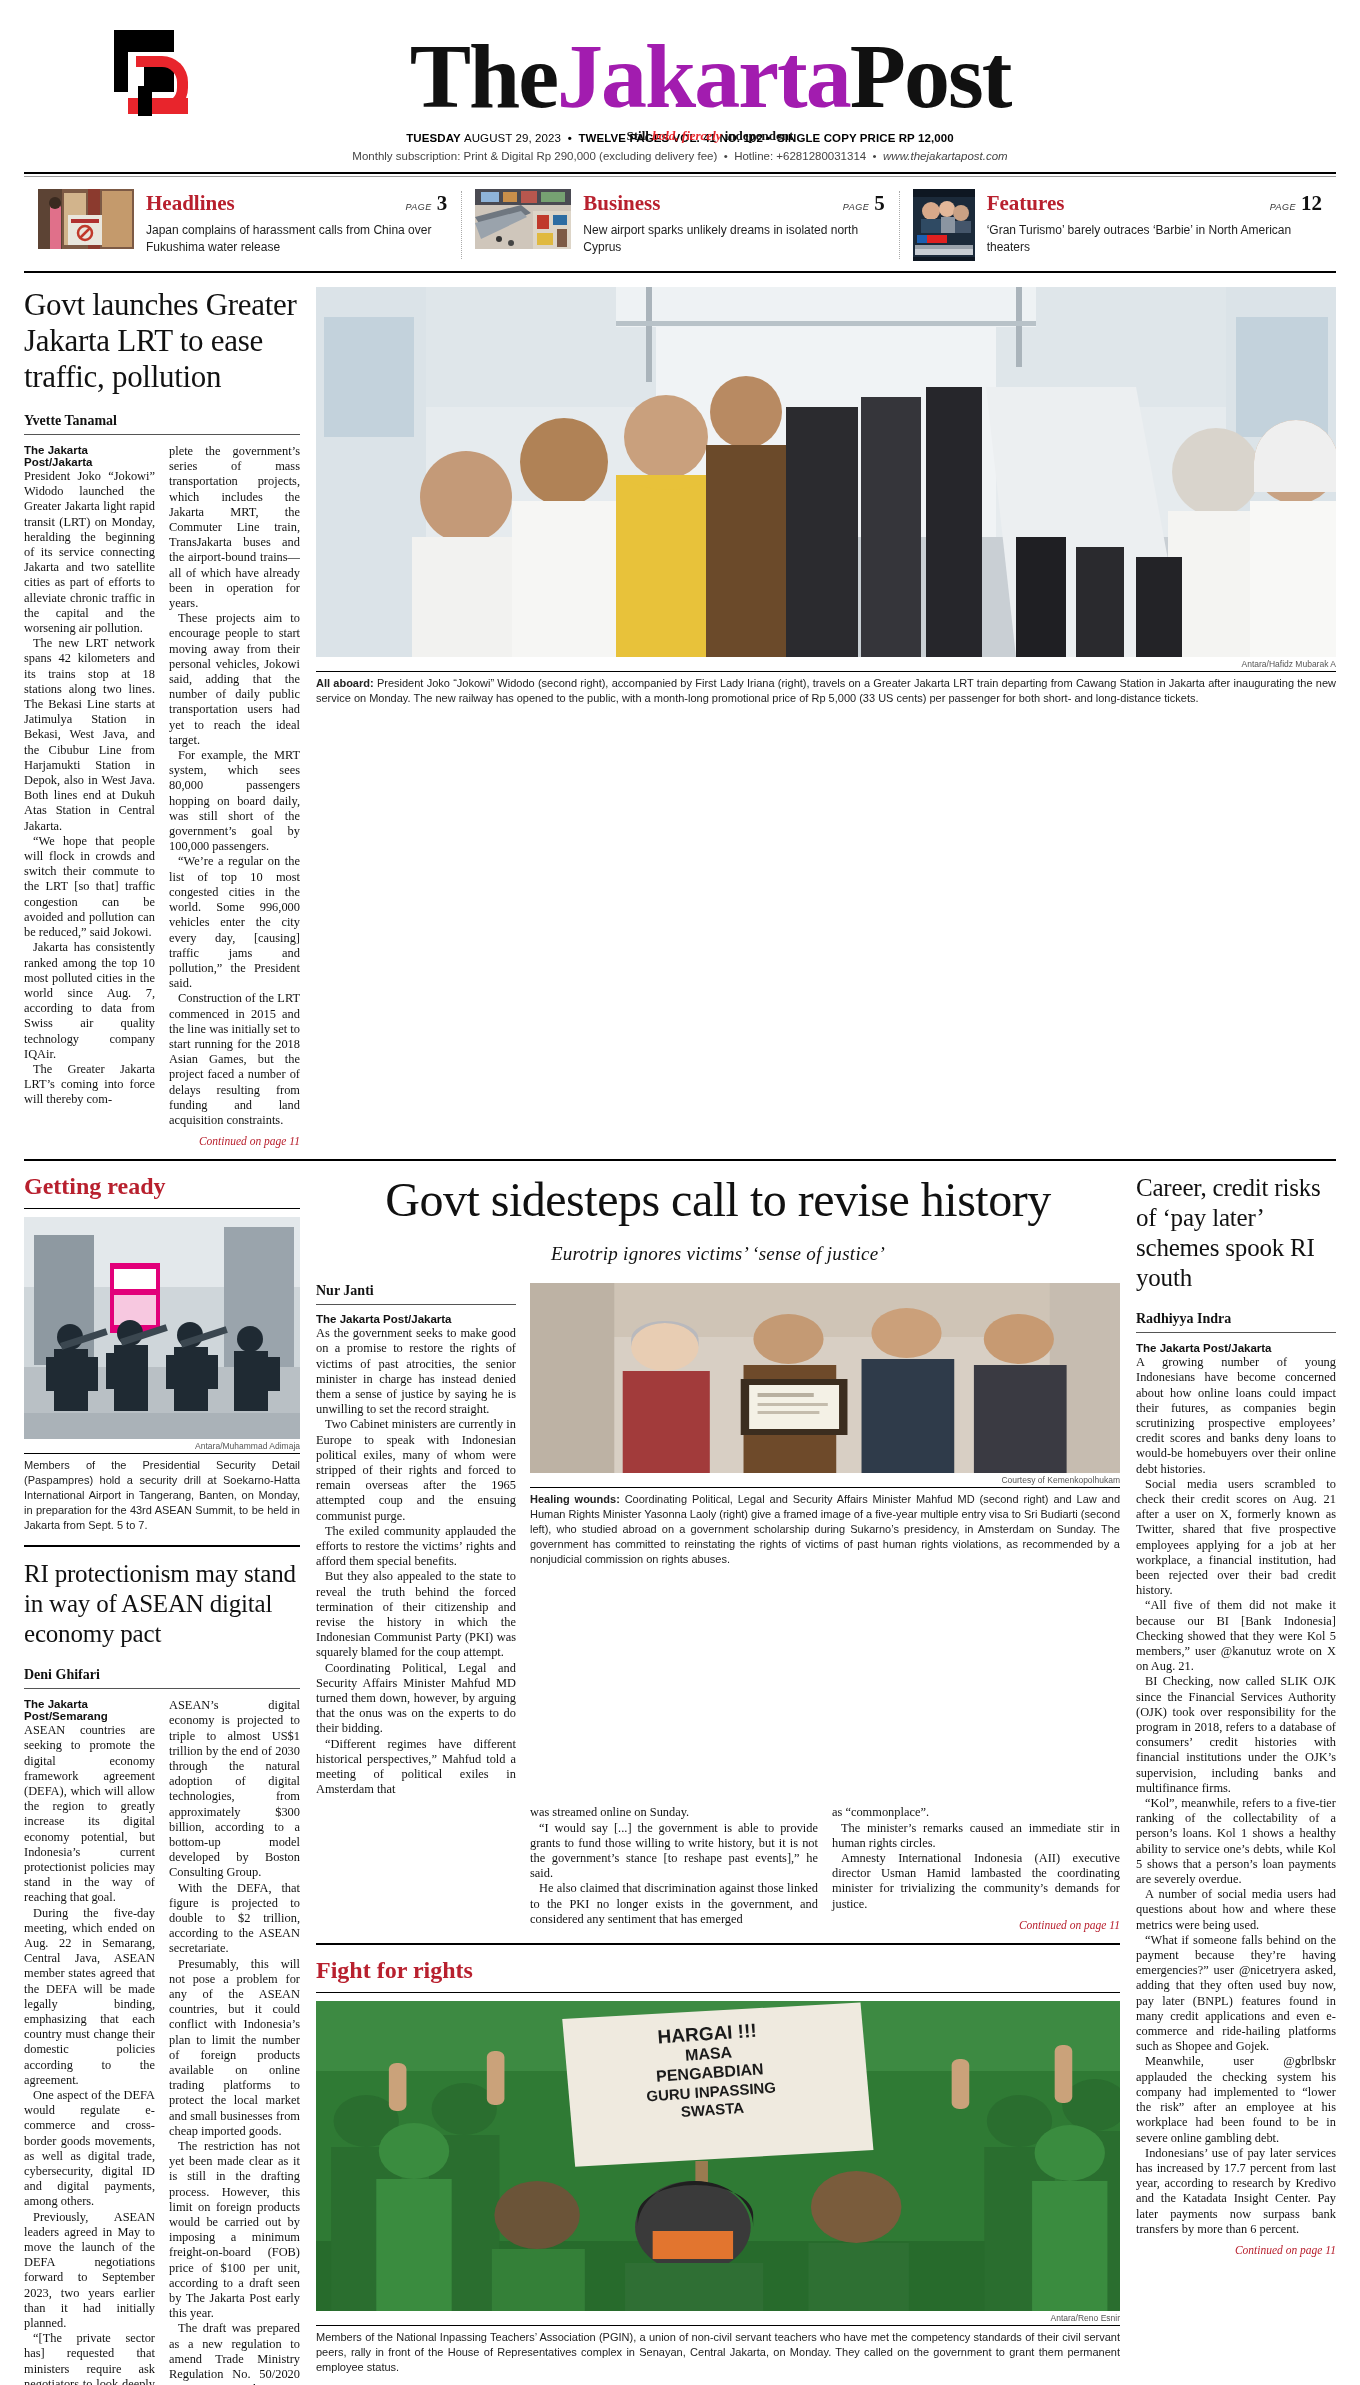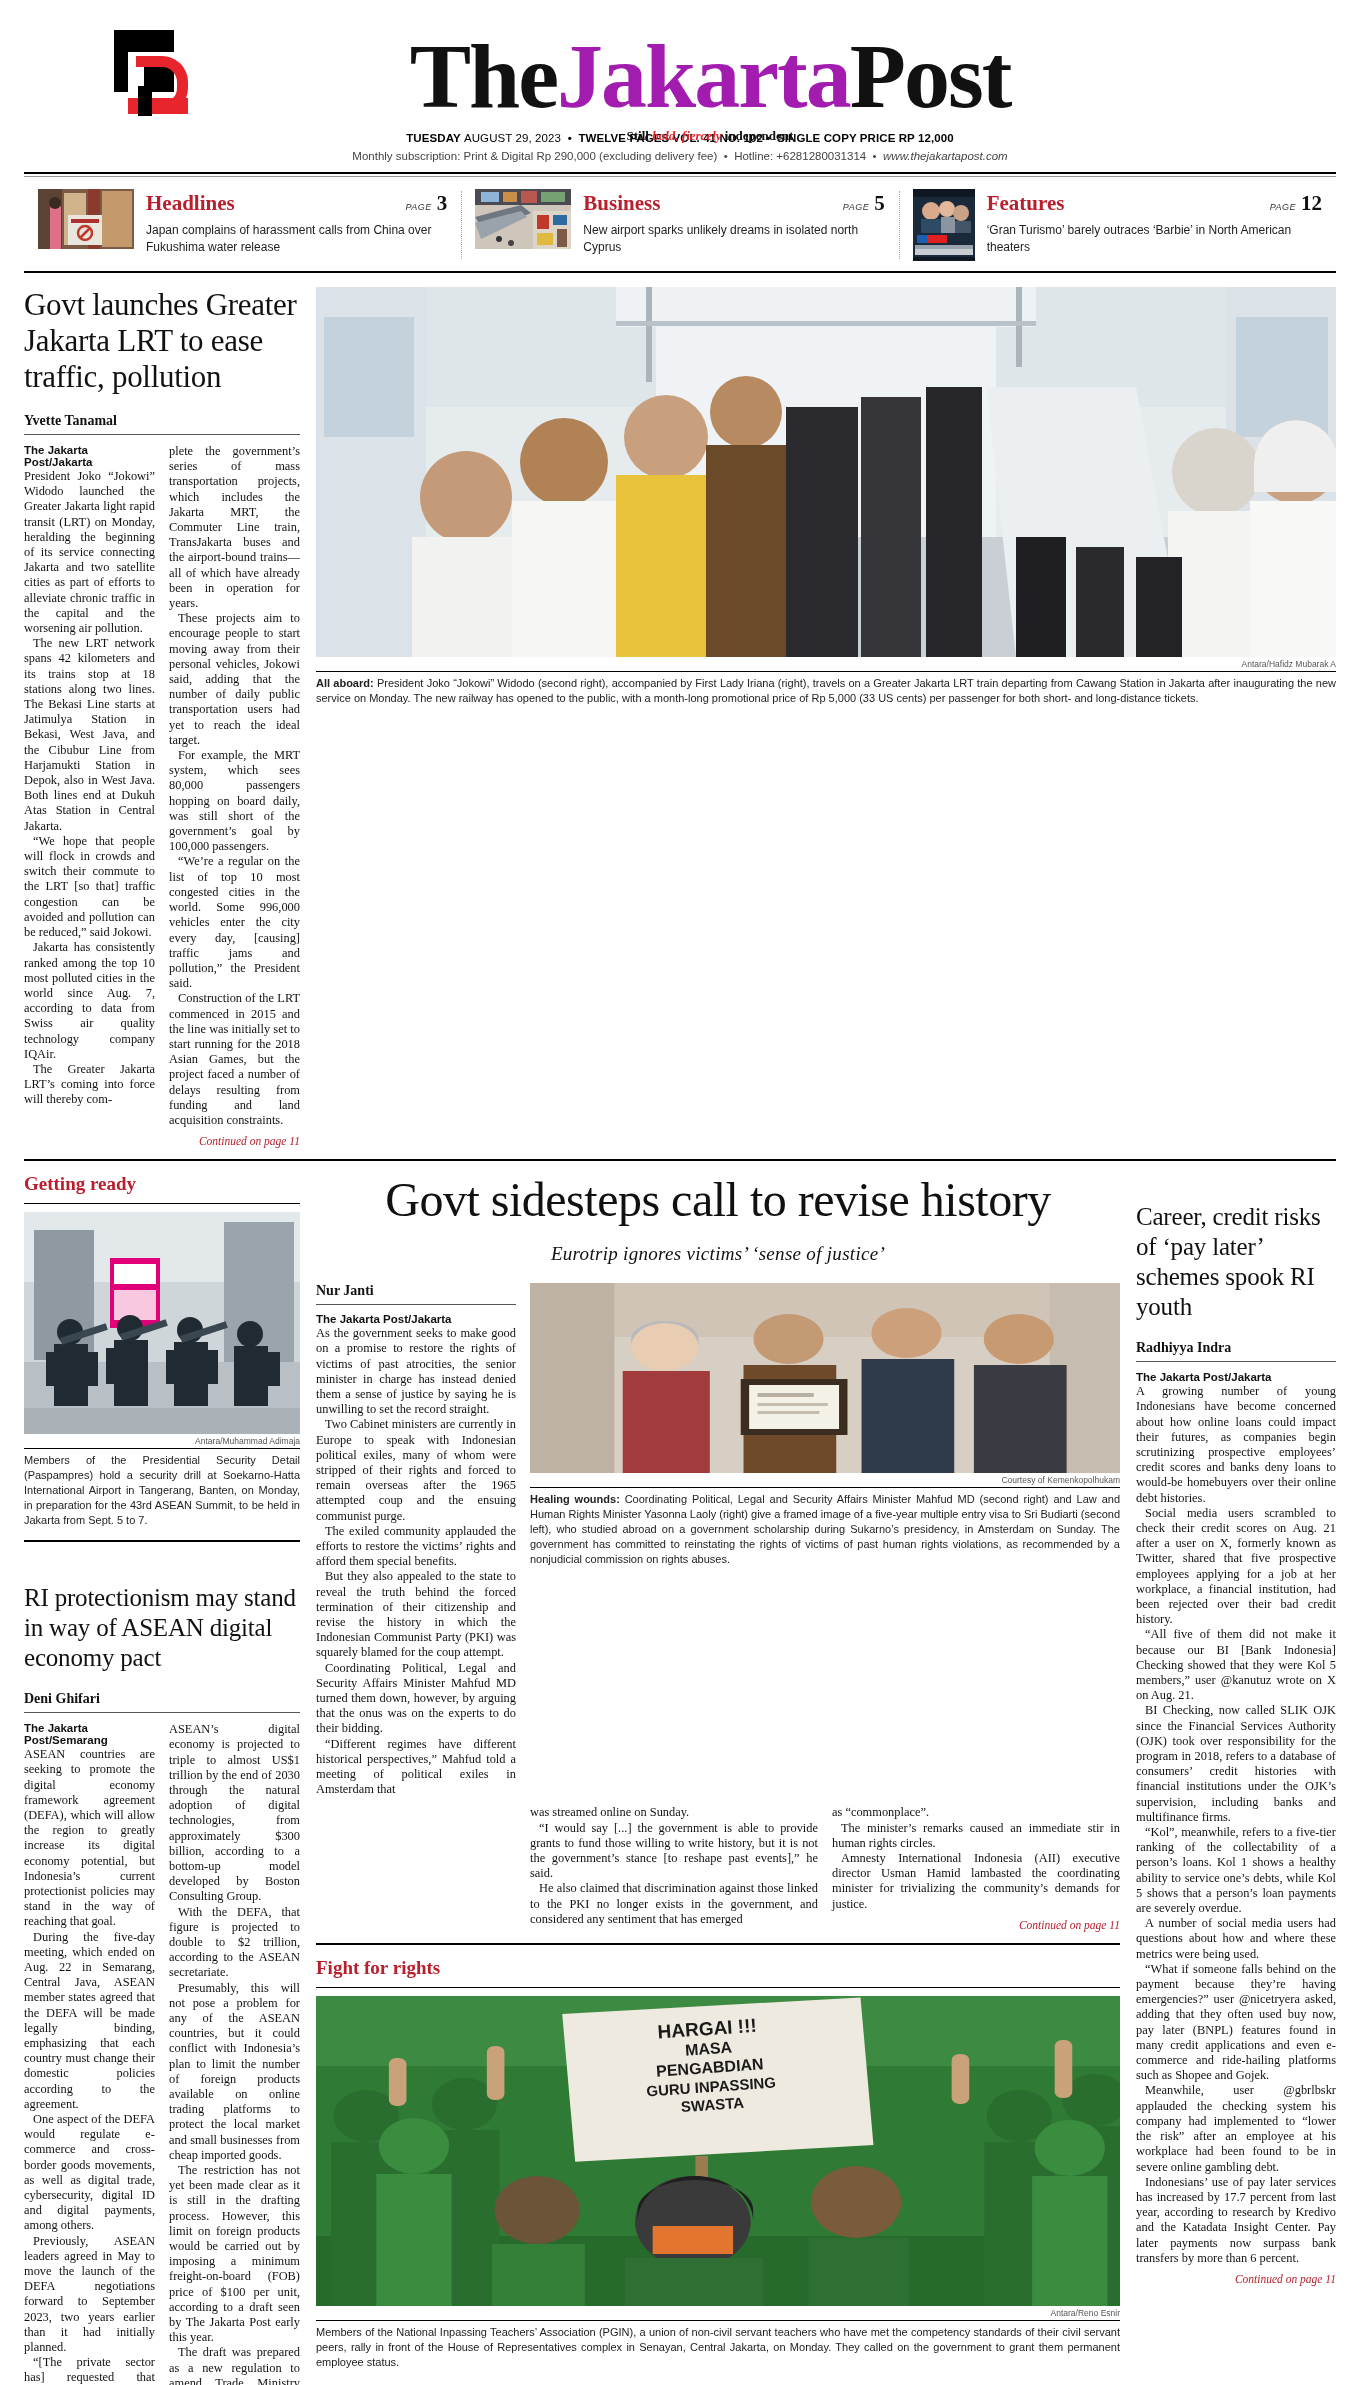--- a/index.html
+++ b/index.html
@@ -118,37 +118,37 @@
   .rule-section { border-top: 2px solid #000; margin-top: 12px; }
 
   
   .mid { display: flex; gap: 16px; padding-top: 12px; }
   .mid-left { width: 276px; flex: 0 0 276px; }
   .mid-center { flex: 1; }
   .mid-right { width: 200px; flex: 0 0 200px; }
 
   .kicker {
     font-family: "Liberation Serif", serif; font-weight: bold;
-    font-size: 19px; color: #b8202e; padding-bottom: 8px;
+    font-size: 24px; color: #b8202e; padding-bottom: 8px;
   }
   .kicker-rule { border-bottom: 1px solid #000; margin-bottom: 8px; }
   .mid-photo { width: 100%; height: 222px; background: #b9c2c8; position: relative; overflow: hidden; }
 
   .big-hed {
     font-family: "Liberation Serif", serif; font-size: 48px;
     line-height: 54px; text-align: center; letter-spacing: -0.5px;
   }
   .big-sub {
     font-family: "Liberation Serif", serif; font-style: italic;
     font-size: 19px; text-align: center; margin-top: 16px; letter-spacing: 0.3px;
   }
 
   .sec-hed {
     font-family: "Liberation Serif", serif; font-size: 25px;
-    line-height: 30px; letter-spacing: -0.2px; margin-top: 29px;
+    line-height: 30px; letter-spacing: -0.2px;
   }
 
   .mid2photo { width:100%; height: 190px; background:#c3ccd2; overflow:hidden; position:relative; }
 
   .fight-photo { width:100%; height: 310px; background:#2d6b2f; overflow:hidden; position:relative; }
 </style>
 </head>
 <body>
 
 <div class="page">

